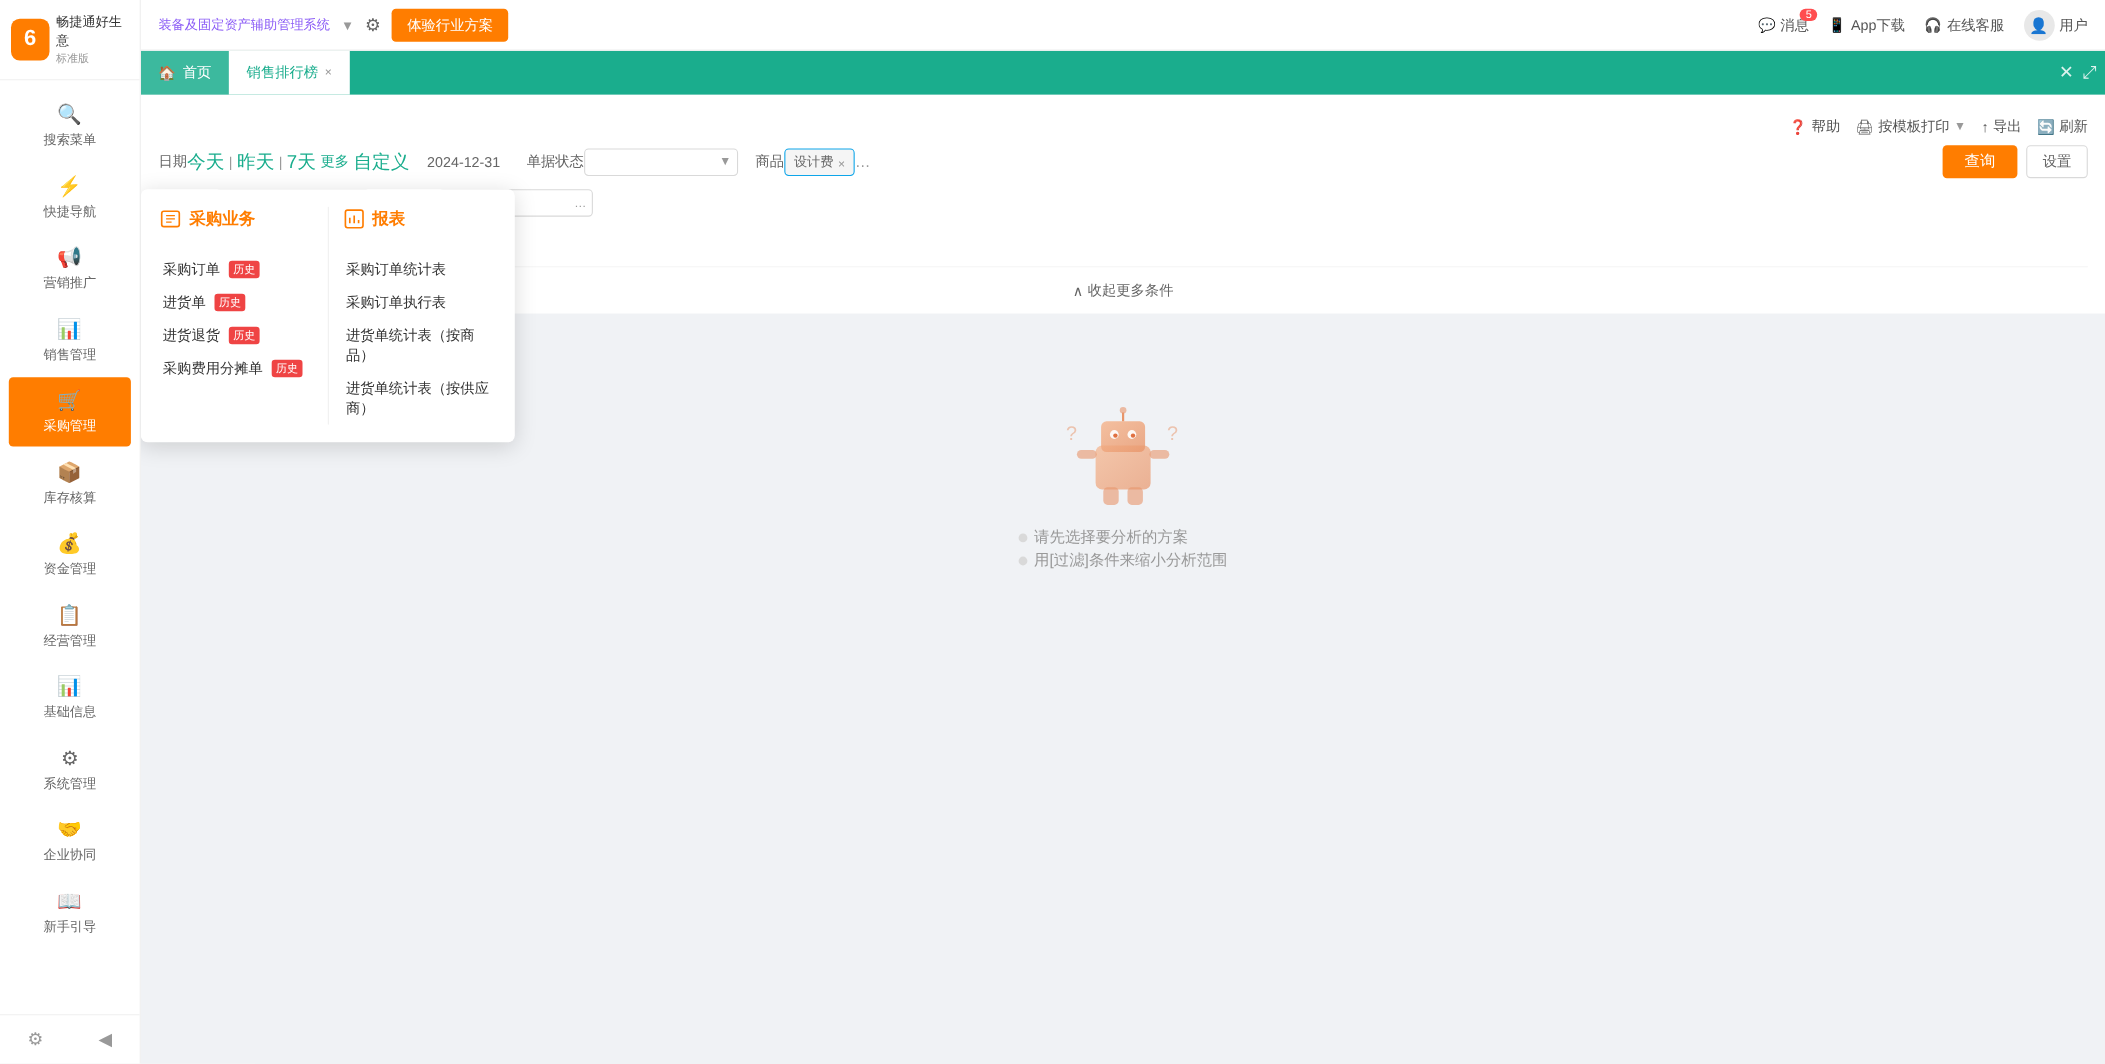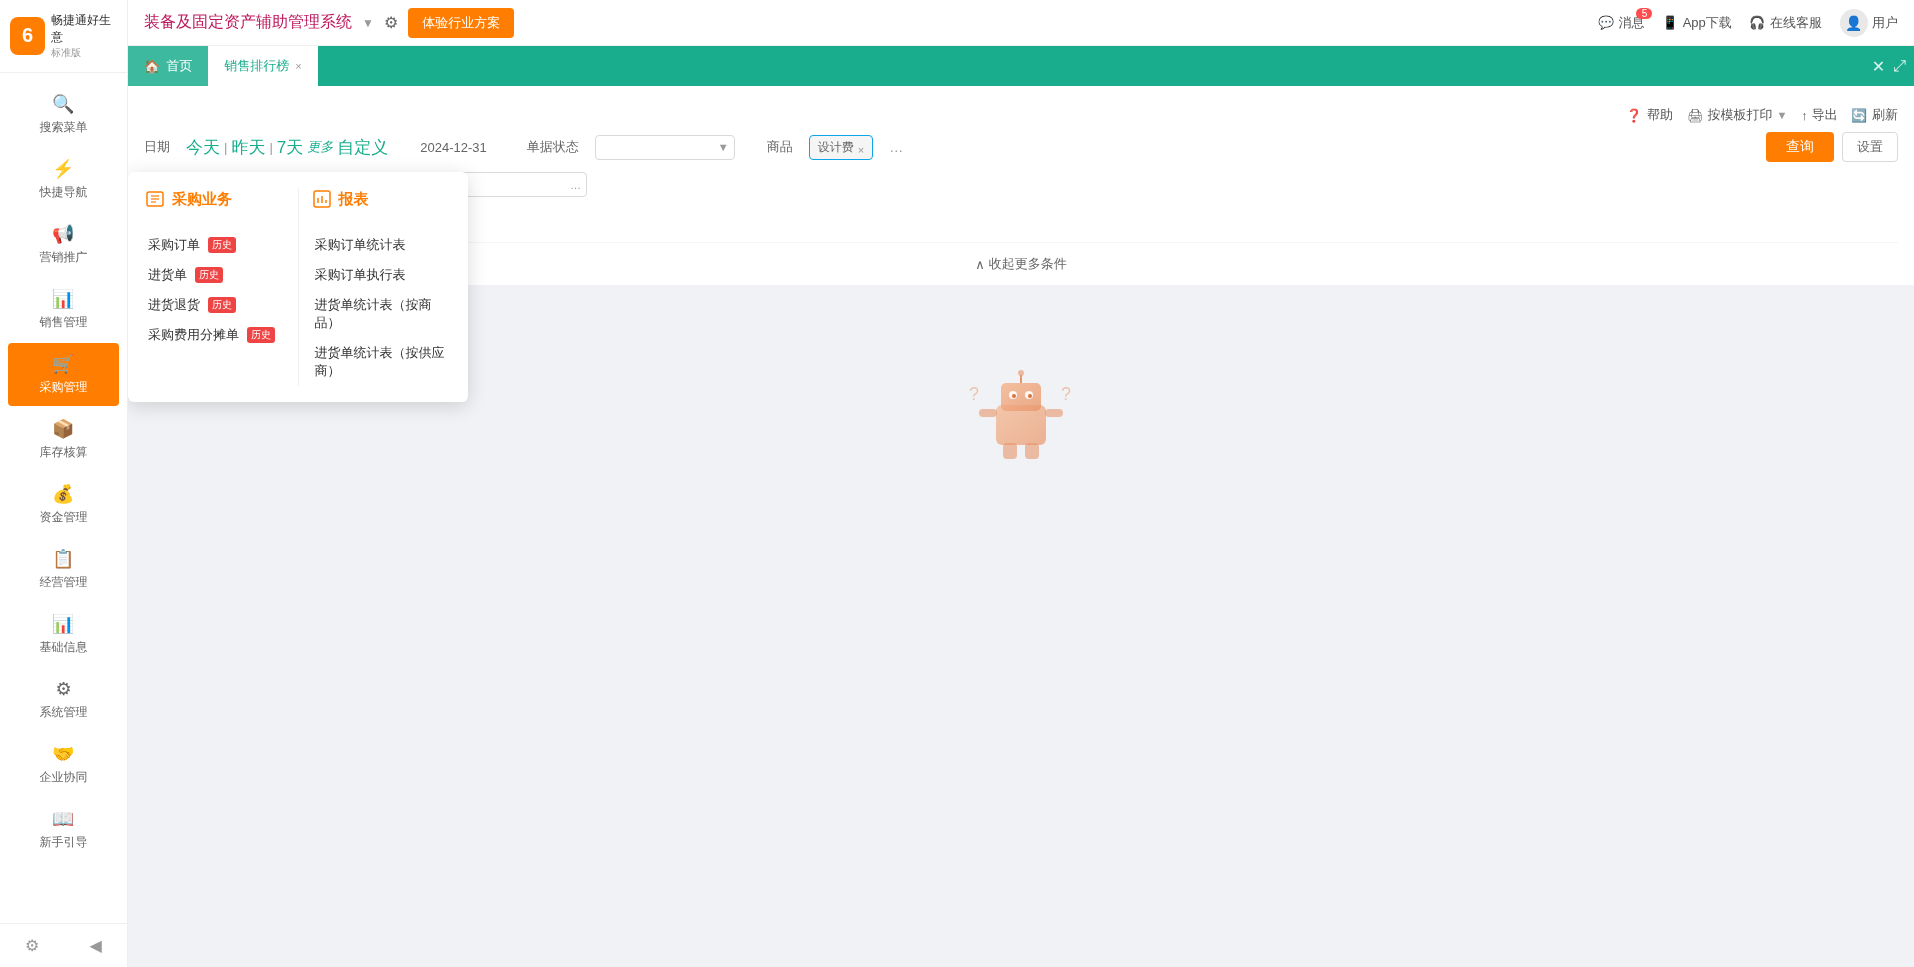--- a/index.html
+++ b/index.html
@@ -96,22 +96,22 @@
       height: 46px;
       background: #fff;
       display: flex;
       align-items: center;
       padding: 0 16px;
       border-bottom: 1px solid #eee;
       gap: 10px;
       z-index: 50;
     }
     .topbar-title {
-      font-size: 16px;
-      color: #be185d;
+      font-size: 12px;
+      color: #8b5cf6;
       flex: 0 0 auto;
     }
     .topbar-arrow {
       color: #999;
       font-size: 12px;
       cursor: pointer;
     }
     .topbar-settings {
       color: #666;
       font-size: 16px;
@@ -214,21 +214,20 @@
     
     .content {
       flex: 1;
       overflow: hidden;
       background: #f0f2f5;
       position: relative;
     }
     .filter-row {
       display: flex;
       align-items: center;
-      gap: 16px;
       margin-bottom: 10px;
       flex-wrap: wrap;
     }
     .filter-row:last-child { margin-bottom: 0; }
     .filter-label {
       font-size: 13px;
       color: #666;
       white-space: nowrap;
     }
     .filter-control {
@@ -273,21 +272,20 @@
     .date-link {
       color: #1aad8d;
       cursor: pointer;
       font-size: 17px;
     }
     .date-separator { color: #999; }
     .more-btn {
       color: #1aad8d;
       cursor: pointer;
       font-size: 13px;
-      font-style: italic;
     }
     .collapse-btn {
       display: flex;
       align-items: center;
       gap: 4px;
       color: #666;
       font-size: 13px;
       cursor: pointer;
       margin: 0 auto;
       padding: 6px 0;
@@ -654,20 +652,30 @@
 
         <rect x="18" y="44" width="18" height="8" rx="4" fill="#e8956a" opacity="0.6"></rect>
         <rect x="84" y="44" width="18" height="8" rx="4" fill="#e8956a" opacity="0.6"></rect>
 
         <rect x="42" y="78" width="14" height="16" rx="4" fill="#e8956a" opacity="0.6"></rect>
         <rect x="64" y="78" width="14" height="16" rx="4" fill="#e8956a" opacity="0.6"></rect>
 
         <text x="8" y="35" fill="#e8956a" opacity="0.5" font-size="18">?</text>
         <text x="100" y="35" fill="#e8956a" opacity="0.5" font-size="18">?</text>
       </svg>
+      <div>
+        <div class="empty-text-item">
+          <span class="empty-dot"></span>
+          <span class="empty-text">请先选择要分析的方案</span>
+        </div>
+        <div class="empty-text-item">
+          <span class="empty-dot"></span>
+          <span class="empty-text">用[过滤]条件来缩小分析范围</span>
+        </div>
+      </div>
     </div>
 
     <div class="dropdown-overlay">
       <div class="dropdown-menu">
 
         <div class="dropdown-col">
           <div class="dropdown-col-title">
             <span class="col-title-icon">
               <svg width="20" height="20" viewBox="0 0 20 20">
                   <rect x="2" y="3" width="16" height="14" rx="2" fill="none" stroke="#ff7d00" stroke-width="1.5"></rect>

